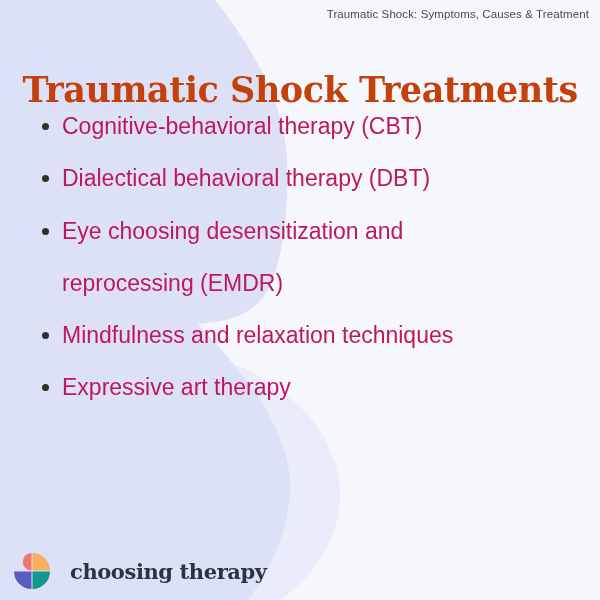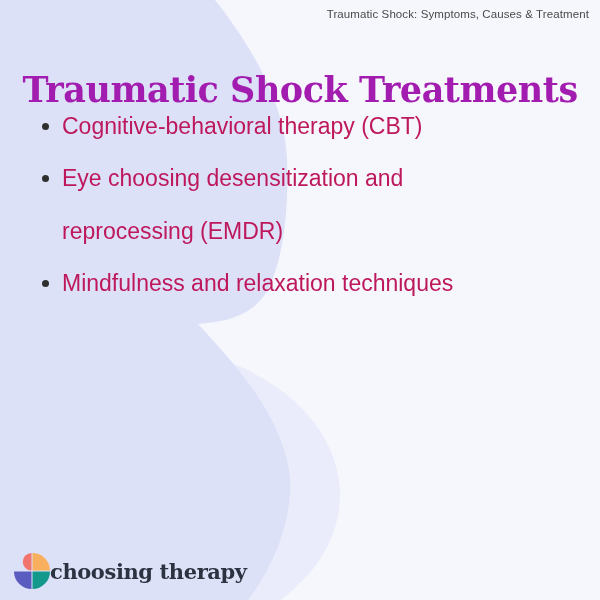--- a/index.html
+++ b/index.html
@@ -14,39 +14,39 @@
   .header-label{
     position:absolute;top:8px;right:11px;
     font-size:11.5px;color:#4a4a4a;letter-spacing:0.1px;
   }
   .title{
     position:absolute;top:46px;left:0;width:600px;
     text-align:center;
     font-family:"DejaVu Serif", serif;
     font-weight:700;
     font-size:35px;
-    color:#a21caf;
+    color:#c2410c;
     letter-spacing:-0.5px;
   }
   .treatment-list{
     position:absolute;left:42px;top:100px;width:460px;
     margin:0;padding:0;list-style:none;
     font-size:23px;line-height:52.3px;color:#be185d;
   }
   .treatment-list li{display:flex;margin:0;padding:0;}
   .bullet-dot{
     flex:0 0 auto;
     width:7px;height:7px;border-radius:50%;
     background:#2f2f2f;
     margin:23px 13px 0 0;
   }
   .item-text{flex:1 1 auto;}
   .logo{
     position:absolute;left:14px;top:552px;
-    display:flex;align-items:center;gap:0;
+    display:flex;align-items:center;gap:20px;
   }
   .logo-mark{width:36px;height:38px;display:block;}
   .logo-word{
     font-family:"DejaVu Serif", serif;
     font-weight:700;
     font-size:21px;
     color:#2c3340;
     letter-spacing:-0.4px;
     white-space:nowrap;
   }
@@ -73,25 +73,33 @@
 
   <h1 class="title">Traumatic Shock Treatments</h1>
 
   <ul class="treatment-list">
     <li>
       <span class="bullet-dot"></span>
       <span class="item-text">Cognitive-behavioral therapy (CBT)</span>
     </li>
     <li>
       <span class="bullet-dot"></span>
+      <span class="item-text">Dialectical behavioral therapy (DBT)</span>
+    </li>
+    <li>
+      <span class="bullet-dot"></span>
       <span class="item-text">Eye choosing desensitization and reprocessing (EMDR)</span>
     </li>
     <li>
       <span class="bullet-dot"></span>
       <span class="item-text">Mindfulness and relaxation techniques</span>
+    </li>
+    <li>
+      <span class="bullet-dot"></span>
+      <span class="item-text">Expressive art therapy</span>
     </li>
   </ul>
 
   <div class="logo">
     <svg class="logo-mark" viewBox="0 0 38 38" aria-hidden="true">
 
       <path d="M18.5 0 A9.25 9.25 0 0 0 18.5 18.5 Z" fill="#f2746e"></path>
 
       <path d="M19.5 18.5 L19.5 0 A18.5 18.5 0 0 1 38 18.5 Z" fill="#f8b05f"></path>
 

